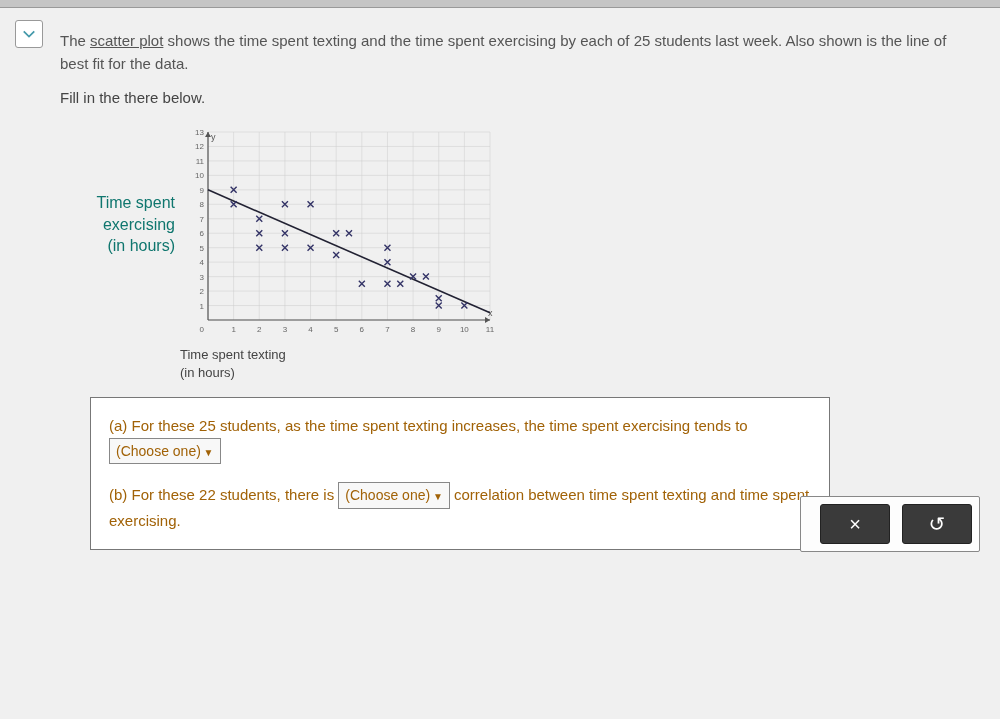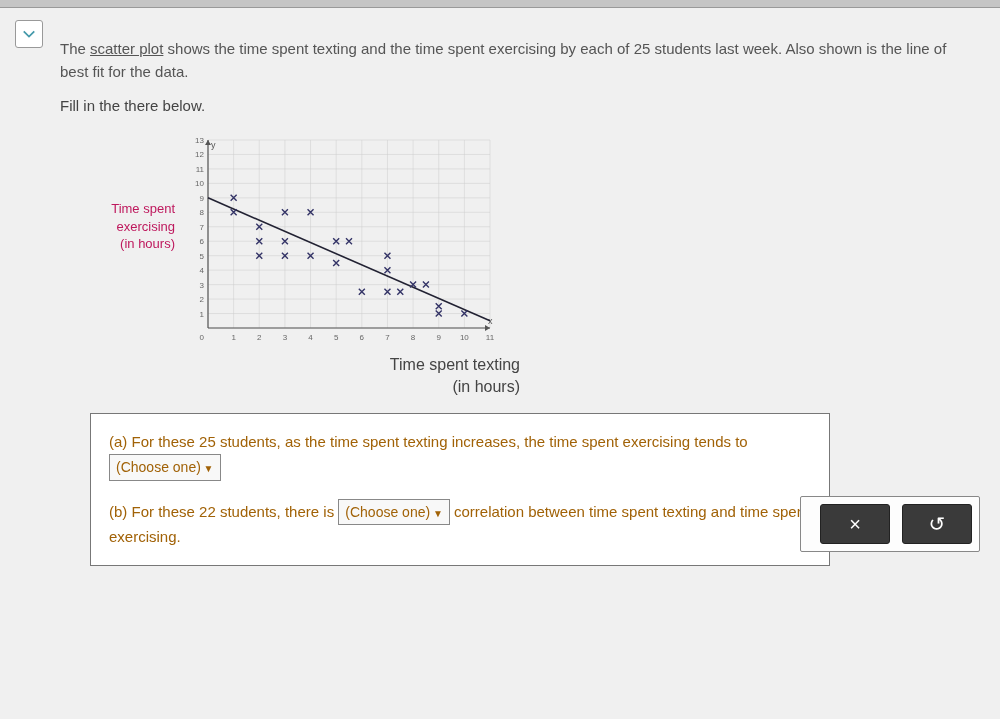--- a/index.html
+++ b/index.html
@@ -26,47 +26,46 @@
       border-radius: 3px;
       background: #fff;
       display: flex;
       align-items: center;
       justify-content: center;
       cursor: pointer;
     }
     .chevron-btn svg { width: 14px; height: 14px; }
     .content {
       padding: 22px 40px 10px 60px;
-      margin-top: 8px;
     }
     .intro-text {
       font-size: 15px;
       line-height: 1.5;
       color: #555;
     }
     .linklike { text-decoration: underline; }
     .fill-text { margin-top: 14px; font-size: 15px; }
     .chart-wrap {
       position: relative;
       margin: 18px 0 10px 120px;
       width: 340px;
     }
     .y-axis-label {
       position: absolute;
       left: -95px;
       top: 68px;
       width: 90px;
+      font-size: 16px;
+      text-align: right;
+      color: #0f766e;
+      line-height: 1.35;
+    }
+    .x-axis-label {
+      text-align: left;
       font-size: 13px;
-      text-align: right;
-      color: #be185d;
-      line-height: 1.35;
-    }
-    .x-axis-label {
-      text-align: right;
-      font-size: 16px;
       margin-top: 2px;
       line-height: 1.35;
     }
     .chart-canvas { display: block; }
     .question-box {
       border: 1px solid #777;
       background: #fff;
       padding: 16px 18px;
       margin: 16px 30px 0 30px;
       width: 740px;

